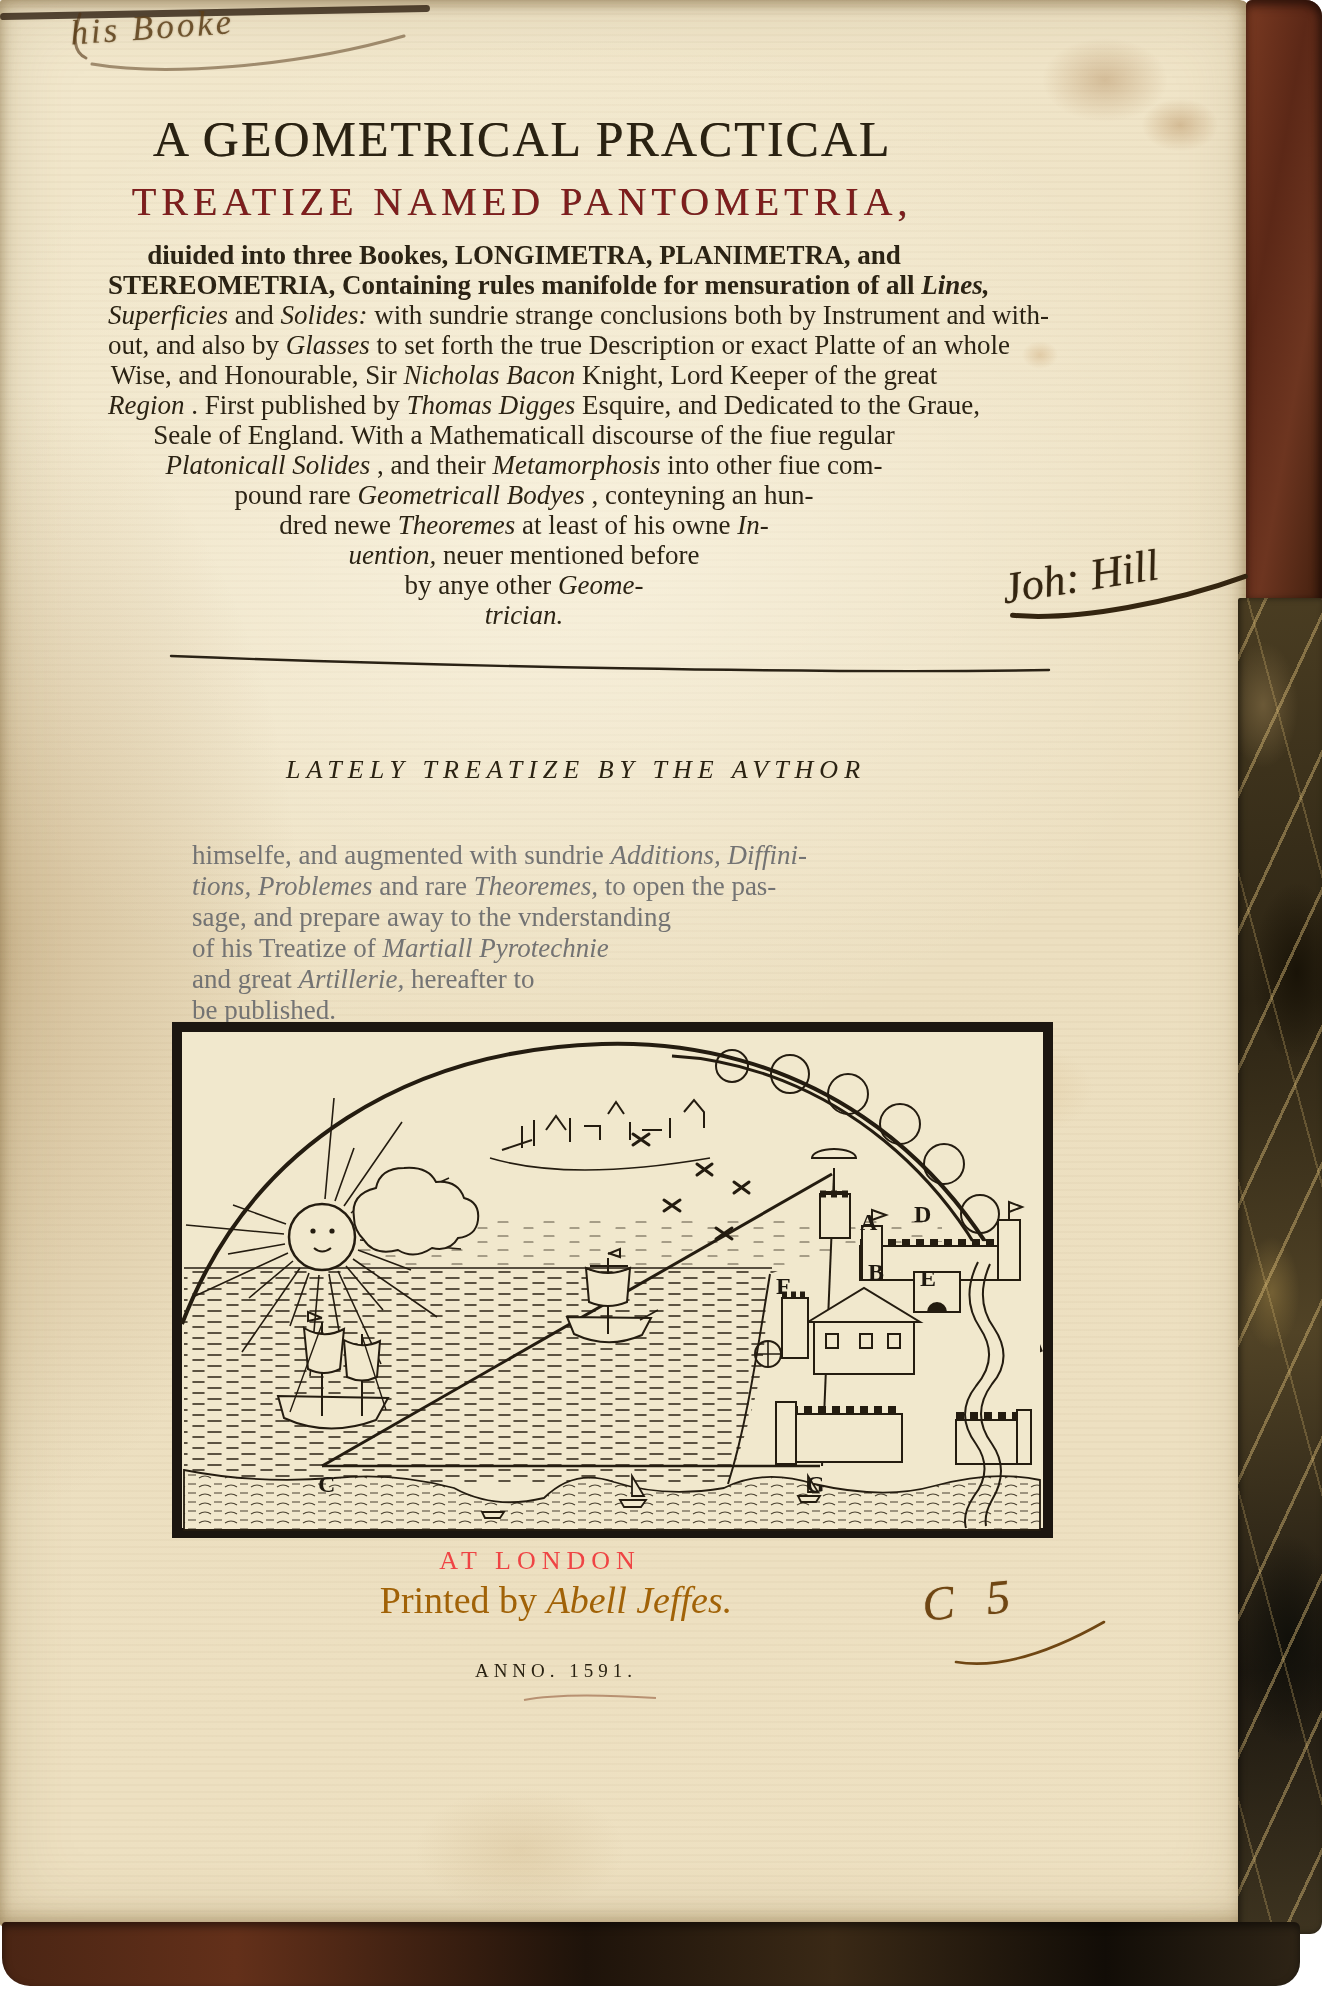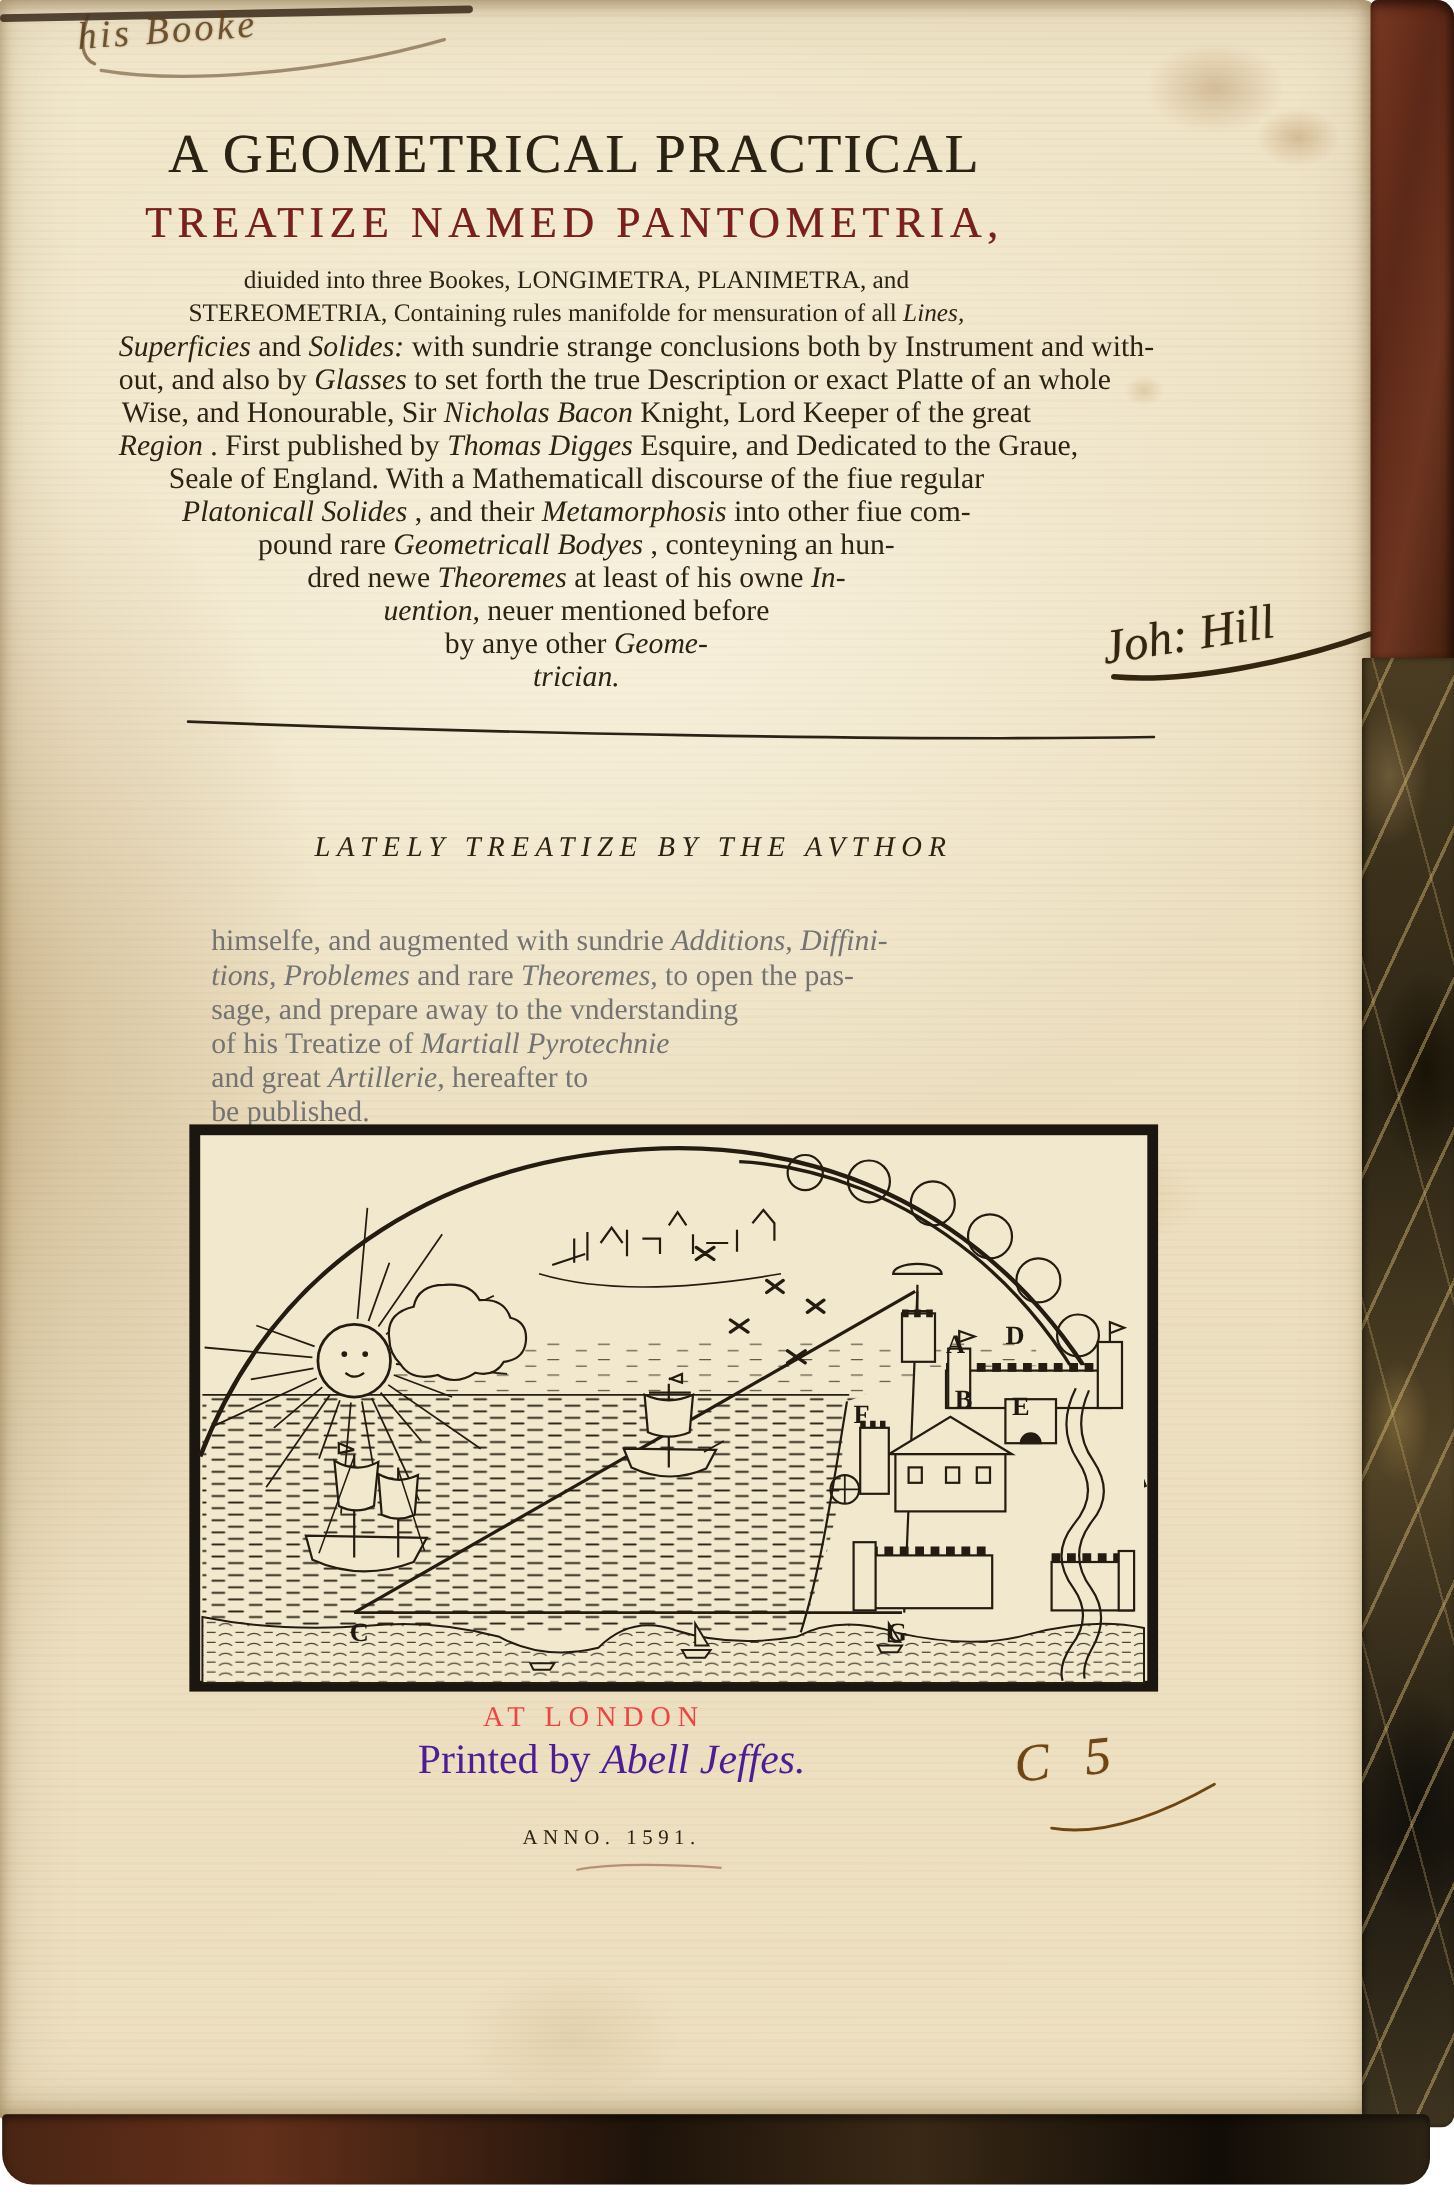--- a/index.html
+++ b/index.html
@@ -53,32 +53,32 @@
   .ink-mark{position:absolute;left:922px;top:1572px;font-size:48px;font-style:italic;color:#6f4613;
     transform:rotate(-6deg);letter-spacing:10px;text-shadow:0 0 1px rgba(111,70,19,.5);}
   .ink-tail{position:absolute;left:950px;top:1612px;}
   
   .title1{position:absolute;left:102px;top:110px;width:840px;text-align:center;font-size:50px;
     letter-spacing:2px;color:#2a2212;text-shadow:.5px 0 0 rgba(42,34,18,.75);white-space:nowrap;}
   .title2{position:absolute;left:102px;top:178px;width:840px;text-align:center;font-size:40px;
     letter-spacing:5px;color:#7f1d1d;text-shadow:.4px 0 0 rgba(42,34,18,.7);white-space:nowrap;}
   .para{position:absolute;left:108px;top:240px;width:832px;text-align:center;font-size:27px;
     line-height:30px;color:#2b2314;}
-  .para .tline:nth-child(-n+2){font-size:23px;}
+  .para .tline:nth-child(-n+2){font-size:27px;font-weight:bold;}
   .tline{white-space:nowrap;}
   .it{font-style:italic;}
   .rule{position:absolute;left:165px;top:648px;}
   .rev-head{position:absolute;left:192px;top:755px;width:768px;text-align:center;font-style:italic;
     font-size:26px;letter-spacing:6px;color:#2a2212;white-space:nowrap;}
   .rev-lines{position:absolute;left:192px;top:840px;width:768px;text-align:left;font-size:27px;
     line-height:31px;color:#737373;}
   .imprint-place{position:absolute;left:180px;top:1546px;width:720px;text-align:center;
     font-size:26px;letter-spacing:6px;color:#ef4444;}
   .imprint-printer{position:absolute;left:196px;top:1578px;width:720px;text-align:center;
-    font-size:38px;color:#4c1d95;}
+    font-size:38px;color:#a16207;}
   .imprint-year{position:absolute;left:196px;top:1660px;width:720px;text-align:center;
     font-size:19px;letter-spacing:5px;color:#2a2212;}
   .year-squiggle{position:absolute;left:520px;top:1692px;}
   
   .woodcut{position:absolute;left:172px;top:1022px;}
   .wlabel{font:bold 24px "Liberation Serif",serif;fill:#1f1910;}
 </style>
 </head>
 <body>
 

